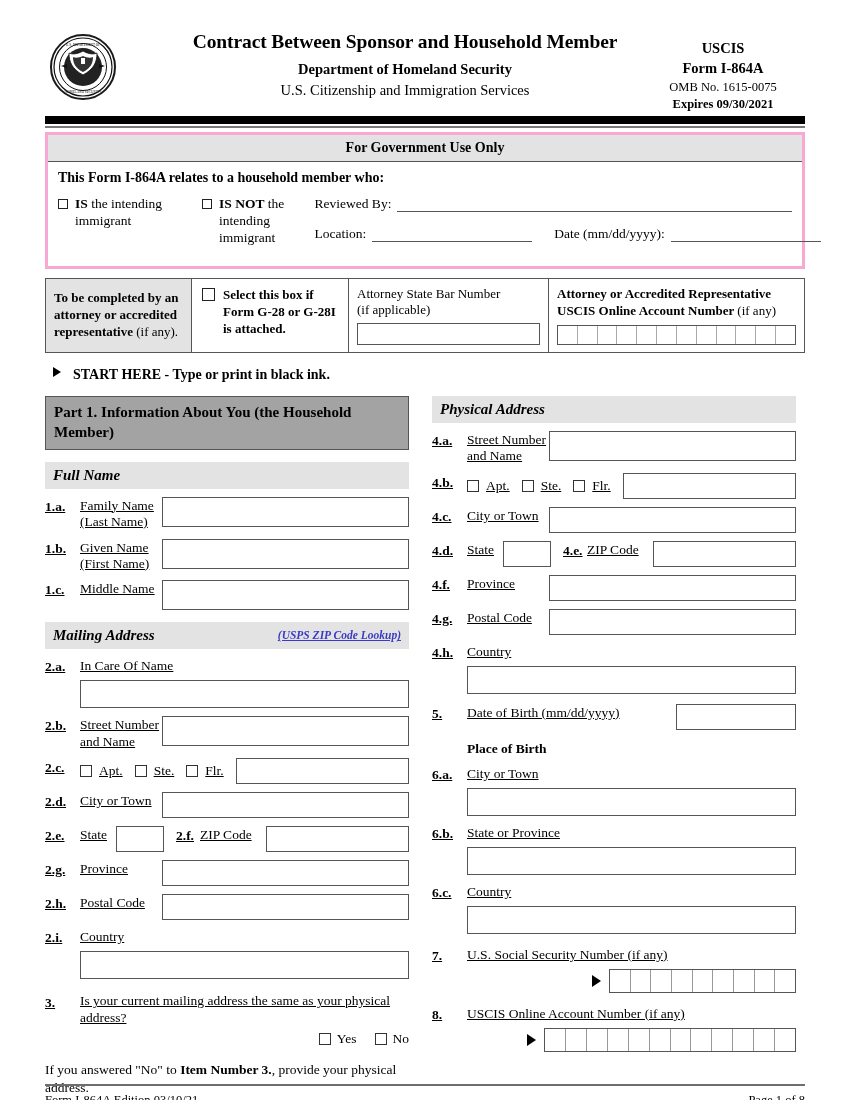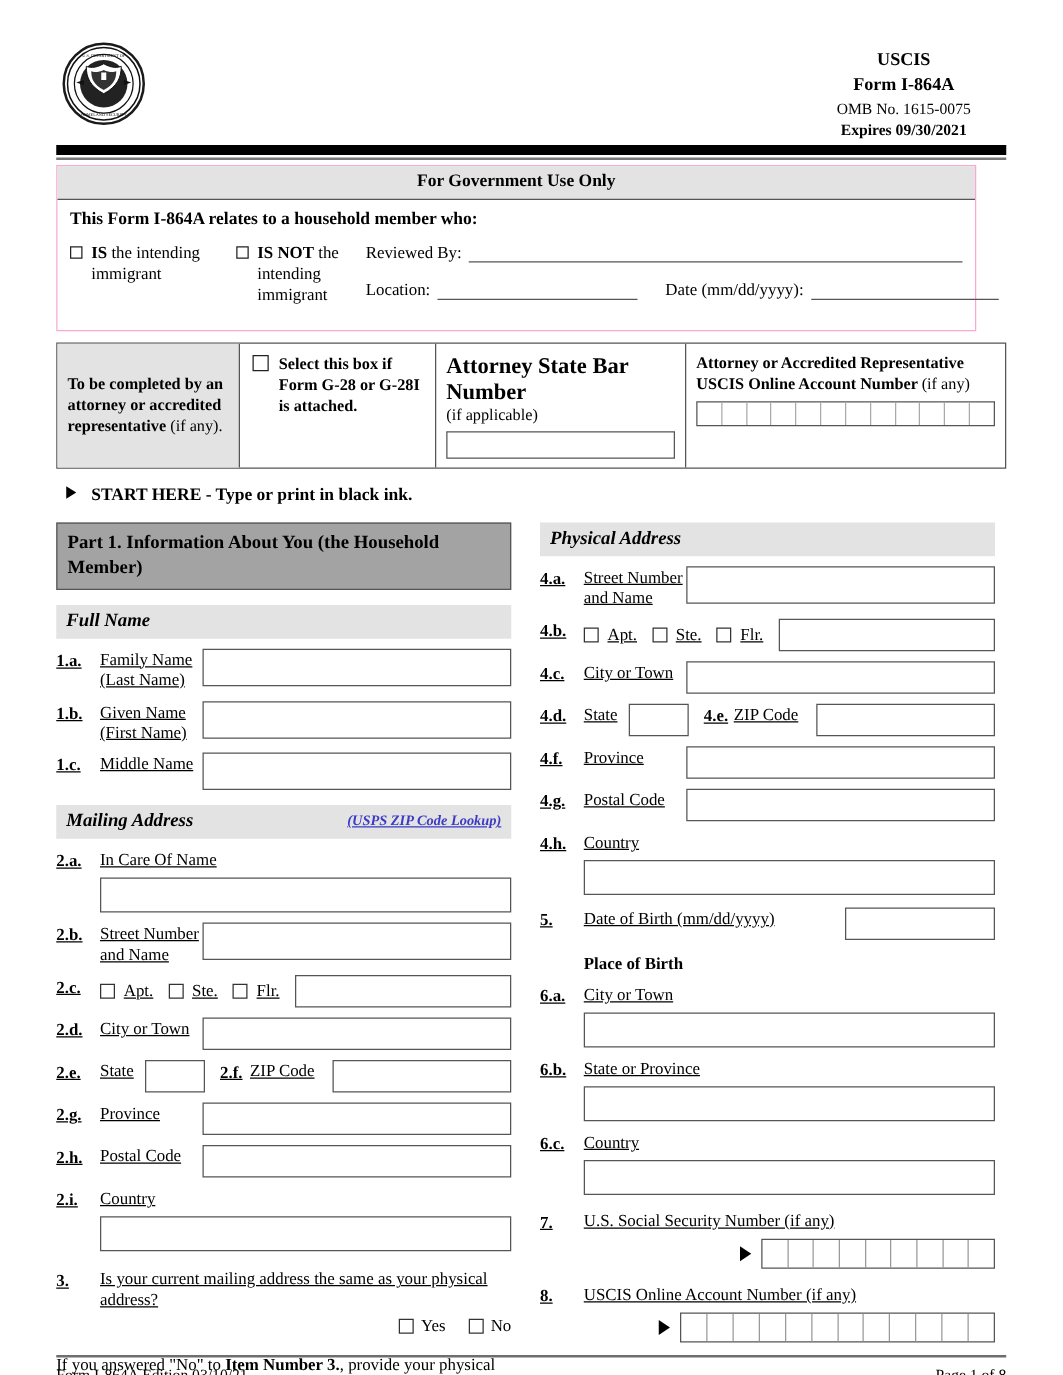--- a/index.html
+++ b/index.html
@@ -31,21 +31,21 @@
   }
   .uscis-block .u1 { font-size: 14.5px; font-weight: bold; }
   .uscis-block .u2 { font-size: 14.5px; font-weight: bold; }
   .uscis-block .u3 { font-size: 12.5px; margin-top: 1px; }
   .uscis-block .u4 { font-size: 12.5px; font-weight: bold; }
 
   .blackbar { margin: 6px 45px 0 45px; height: 8px; background: #000; }
   .thinbar  { margin: 2px 45px 0 45px; height: 2px; background: #777; }
 
   
-  .govbox { margin: 4px 69px 0 45px; border: 1px solid #f9a8d4; }
+  .govbox { margin: 4px 45px 0 45px; border: 3px solid #f9a8d4; }
   .gov-head {
     background: #e3e3e3; border-bottom: 1px solid #555;
     text-align: center; font-weight: bold; font-size: 14px; padding: 5px 0 5px;
   }
   .gov-body { padding: 8px 10px 10px 10px; }
   .gov-line1 { font-weight: bold; font-size: 14px; margin-bottom: 10px; }
   .gov-cols { display: flex; }
   .gov-c1 { width: 160px; }
   .gov-c2 { width: 125px; }
   .gov-c3 { flex: 1; }
@@ -63,21 +63,21 @@
   
   .attbox { margin: 9px 45px 0 45px; border: 1px solid #555; display: flex; min-height: 70px; }
   .att-c { border-right: 1px solid #555; padding: 7px 8px; }
   .att-c:last-child { border-right: none; }
   .att-c1 { width: 146px; background: #e3e3e3; font-size: 13px; font-weight: bold; line-height: 1.3; display:flex; align-items:center;}
   .att-c1 .reg { font-weight: normal; }
   .att-c2 { width: 157px; display: flex; align-items: flex-start; }
   .att-c2 .cbox2 { width: 13px; height: 13px; border: 1.3px solid #222; margin: 2px 8px 0 2px; flex: none; }
   .att-c2 .t { font-size: 13px; font-weight: bold; line-height: 1.32; }
   .att-c3 { width: 200px; }
-  .att-c3 .h { font-size: 18px; font-weight: bold; }
+  .att-c3 .h { font-size: 13px; font-weight: normal; }
   .att-c3 .sub { font-size: 13px; }
   .att-c4 { flex: 1; }
   .att-c4 .h { font-size: 13px; font-weight: bold; line-height: 1.3; }
   .att-c4 .h .reg { font-weight: normal; }
   .fld { border: 1.4px solid #555; background: #fff; height: 22px; margin-top: 5px; }
 
   .boxrow { display: flex; margin-top: 5px; border: 1.4px solid #555; height: 20px; }
   .boxrow .cell { flex: 1; border-right: 1px solid #aaa; }
   .boxrow .cell:last-child { border-right: none; }
 
@@ -150,20 +150,25 @@
         <circle cx="30" cy="30" r="19" fill="#222"></circle>
         <path d="M30 14 c-7 4 -12 3 -14 2 c0 9 3 16 14 22 c11 -6 14 -13 14 -22 c-2 1 -7 2 -14 -2z" fill="#fff" stroke="#111" stroke-width="0.8"></path>
         <path d="M30 19 c-4 2 -8 2 -10 1 c0 6 2 11 10 15 c8 -4 10 -9 10 -15 c-2 1 -6 1 -10 -1z" fill="#333"></path>
         <rect x="28" y="21" width="4" height="6" fill="#fff"></rect>
         <path d="M14 27 l-6 2 l6 2z" fill="#111"></path>
         <path d="M46 27 l6 2 l-6 2z" fill="#111"></path>
         <text x="30" y="8.5" font-size="3.4" fill="#111" text-anchor="middle" font-family="'Liberation Serif',serif">U.S. DEPARTMENT OF</text>
         <text x="30" y="56" font-size="3.4" fill="#111" text-anchor="middle" font-family="'Liberation Serif',serif">HOMELAND SECURITY</text>
       </svg>
     </div>
+    <div class="title-block">
+      <div class="form-title">Contract Between Sponsor and Household Member</div>
+      <div class="form-sub1">Department of Homeland Security</div>
+      <div class="form-sub2">U.S. Citizenship and Immigration Services</div>
+    </div>
     <div class="uscis-block">
       <div class="u1">USCIS</div>
       <div class="u2">Form I-864A</div>
       <div class="u3">OMB No. 1615-0075</div>
       <div class="u4">Expires 09/30/2021</div>
     </div>
   </div>
 
   <div class="blackbar"></div>
   <div class="thinbar"></div>

